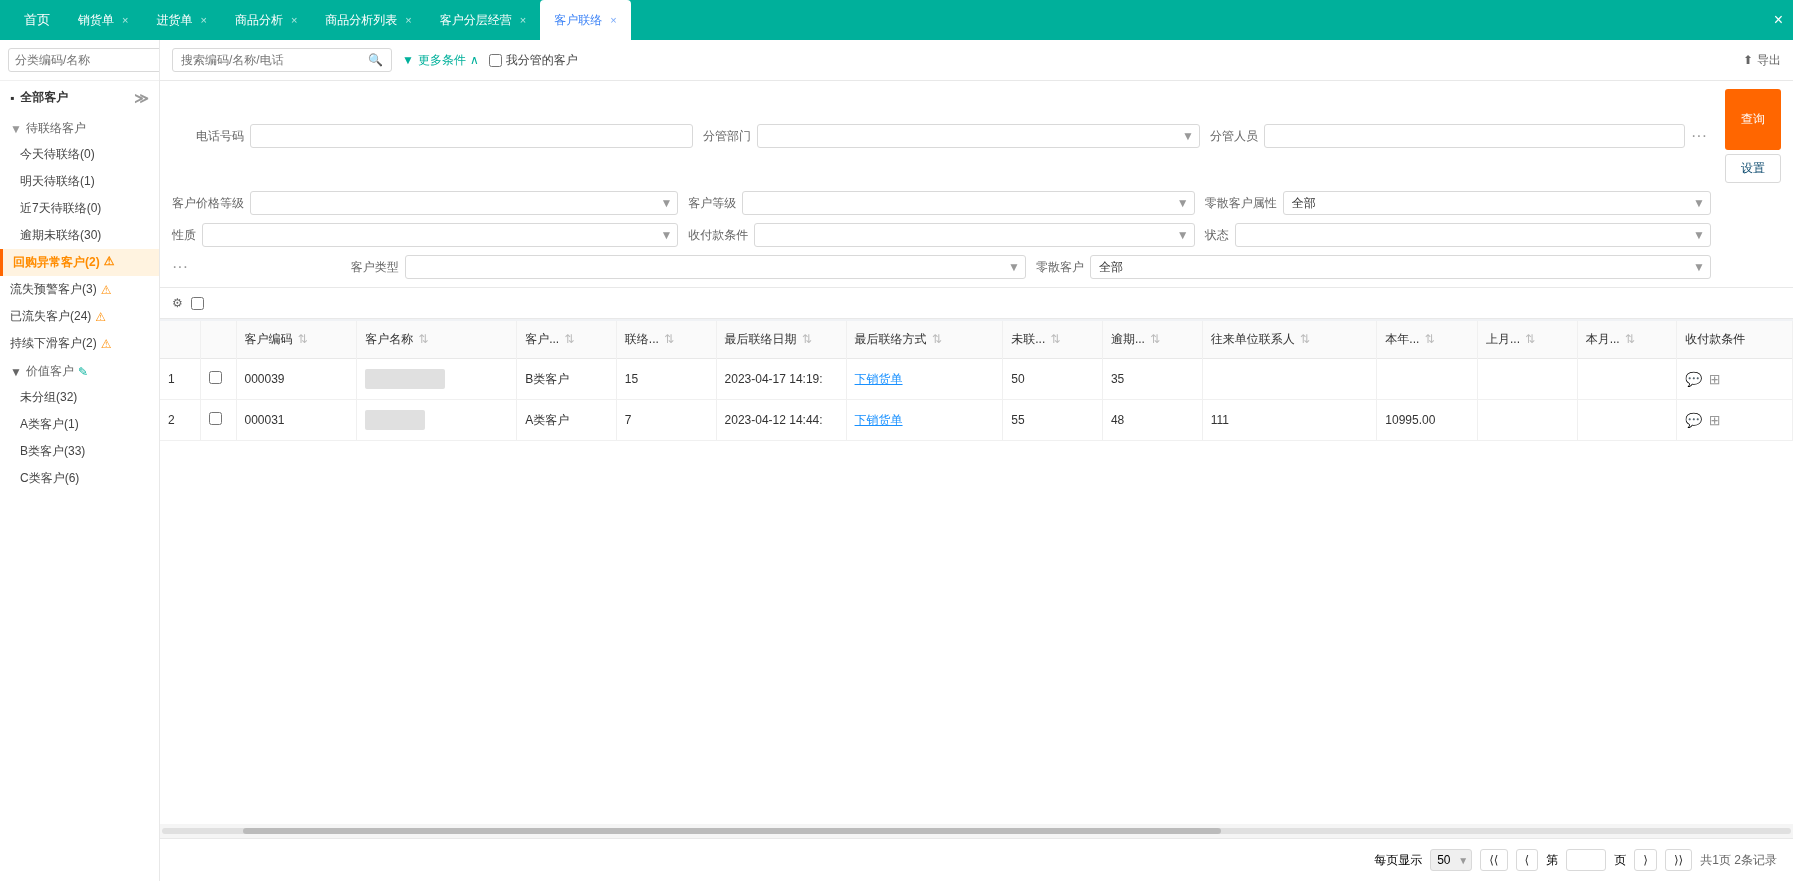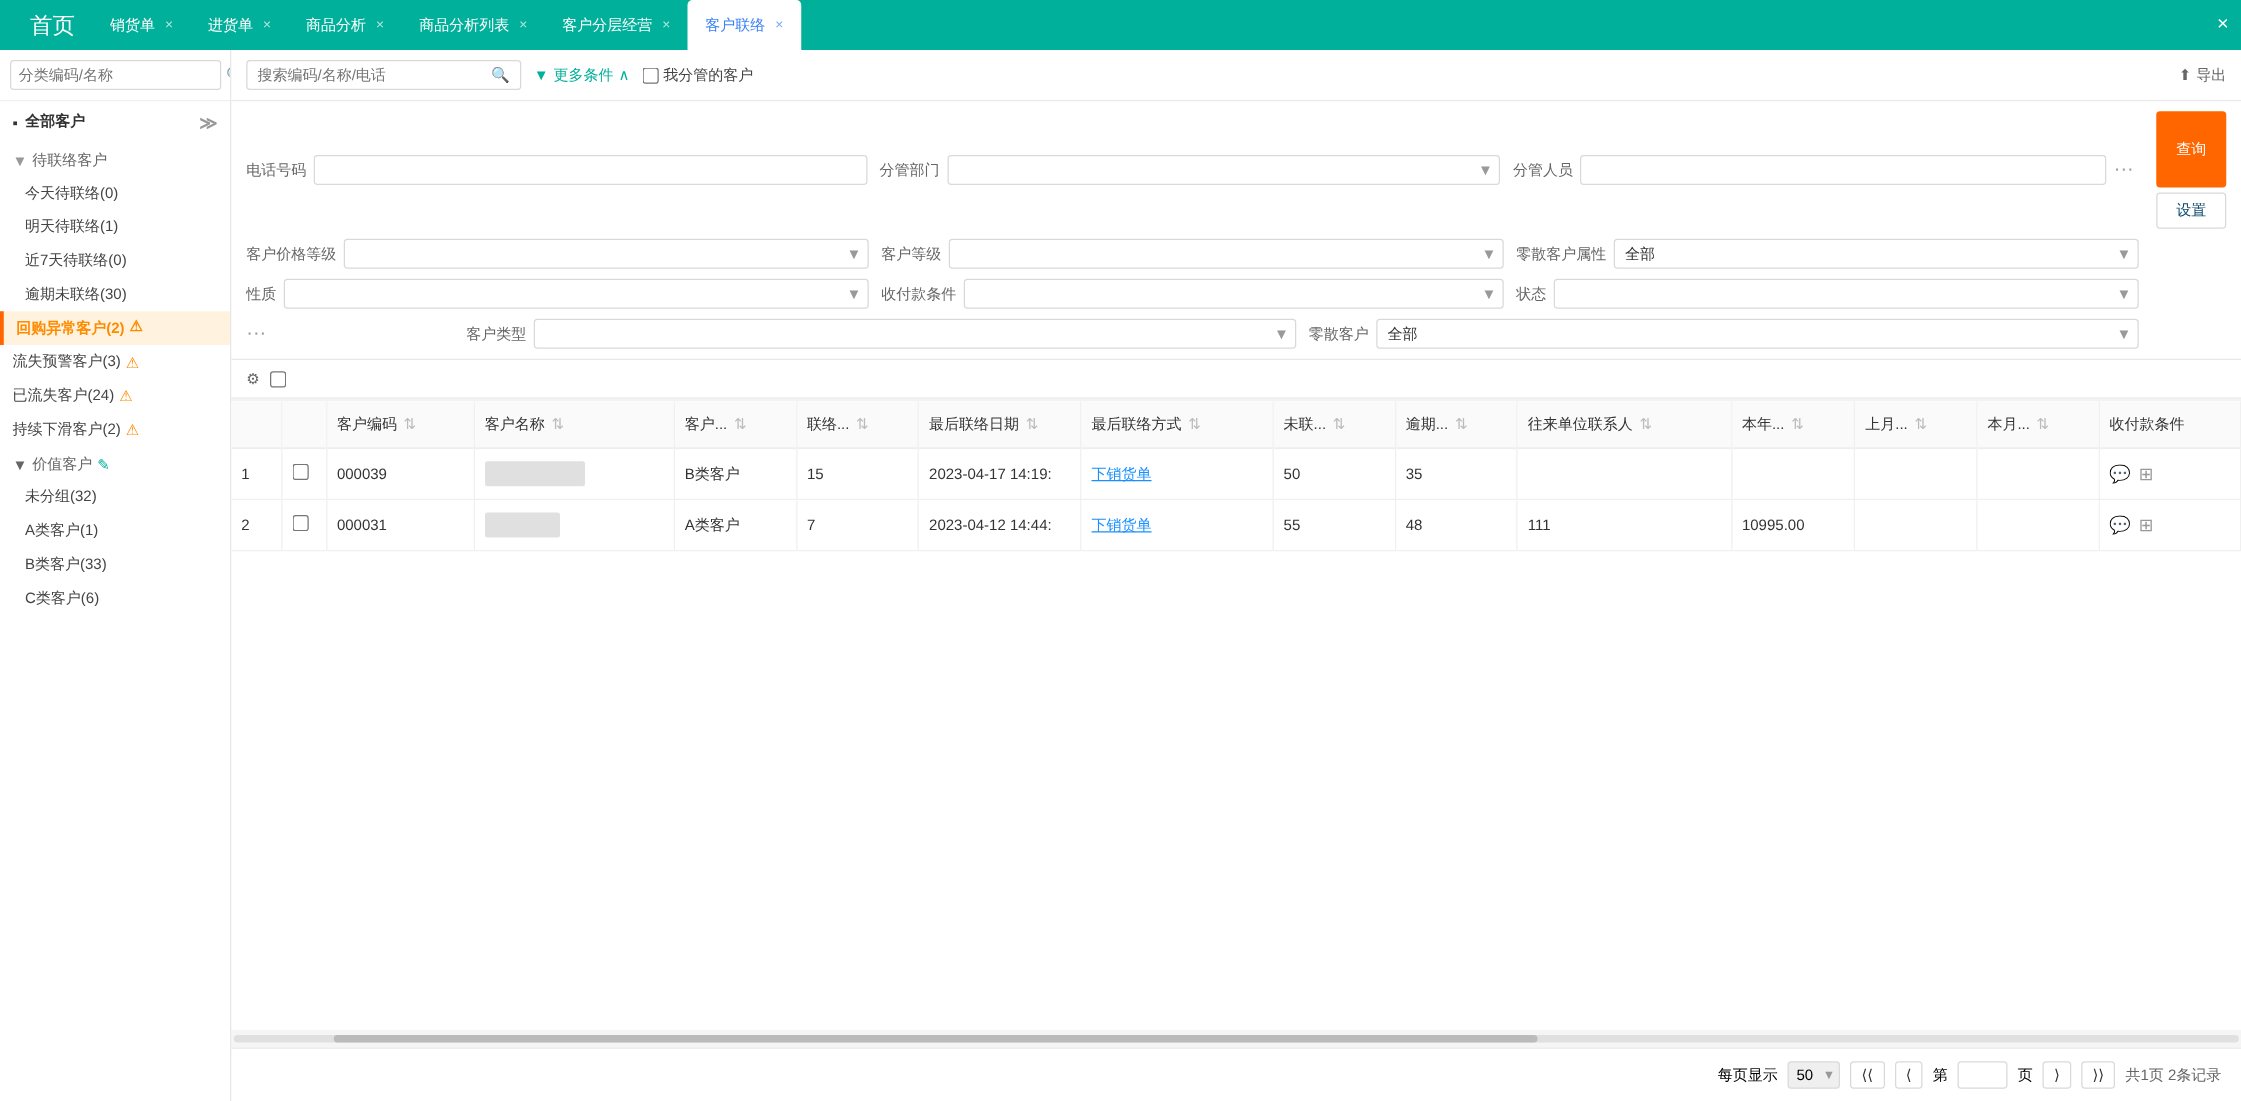--- a/index.html
+++ b/index.html
@@ -13,34 +13,34 @@
     }
     .top-nav .nav-item {
       padding: 0 14px; height: 40px; line-height: 40px;
       cursor: pointer; font-size: 13px; color: white;
       display: flex; align-items: center; gap: 4px;
     }
     .top-nav .nav-item.active {
       background: white; color: #3b82f6; border-radius: 4px 4px 0 0;
     }
     .top-nav .nav-item .close-x { font-size: 11px; margin-left: 4px; opacity: 0.7; }
-    .top-nav .home { padding: 16px 14px; color: white; font-size: 18px; }
+    .top-nav .home { padding: 16px 14px; color: white; font-size: 13px; }
     .top-nav .window-close {
       position: absolute; right: 10px; top: 50%; transform: translateY(-50%);
       color: white; cursor: pointer; font-size: 16px;
     }
 
     
     .main-layout {
       display: flex; height: calc(881px - 40px);
     }
 
     
     .sidebar {
-      width: 185px; background: white; border-right: 1px solid #e8e8e8;
+      width: 160px; background: white; border-right: 1px solid #e8e8e8;
       display: flex; flex-direction: column; overflow-y: auto;
       flex-shrink: 0;
     }
     .sidebar-search {
       display: flex; align-items: center; padding: 8px;
       border-bottom: 1px solid #f0f0f0;
     }
     .sidebar-search input {
       flex: 1; border: 1px solid #d9d9d9; border-radius: 3px;
       padding: 4px 6px; font-size: 12px; outline: none;
@@ -326,21 +326,21 @@
       </div>
       <div class="export-btn">
         <span>⬆</span>
         <span>导出</span>
       </div>
     </div>
 
     <div class="filter-fields" style="position:relative;">
 
       <div class="filter-row">
-        <div class="filter-field" style="flex:2;">
+        <div class="filter-field" style="flex:2;margin-left:24px;">
           <span class="filter-label">电话号码</span>
           <input class="filter-input" style="flex: 1 1 0%;">
         </div>
         <div class="filter-field" style="flex:2;">
           <span class="filter-label">分管部门</span>
           <div class="filter-select-wrap">
             <select><option></option></select>
             <span class="arrow-down">▼</span>
           </div>
         </div>

